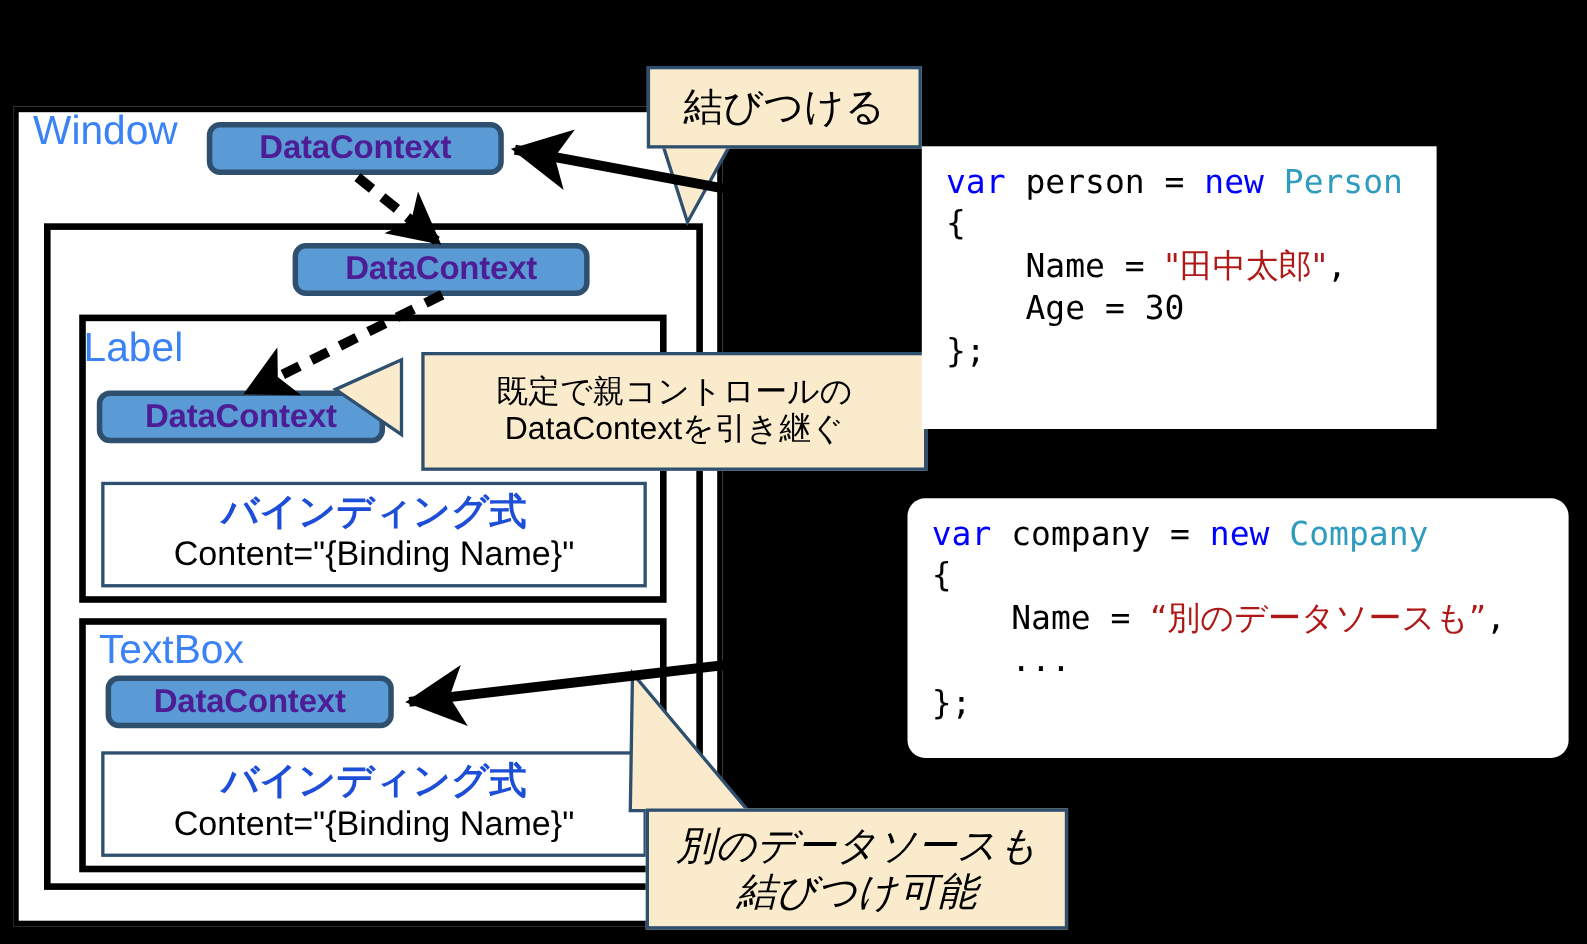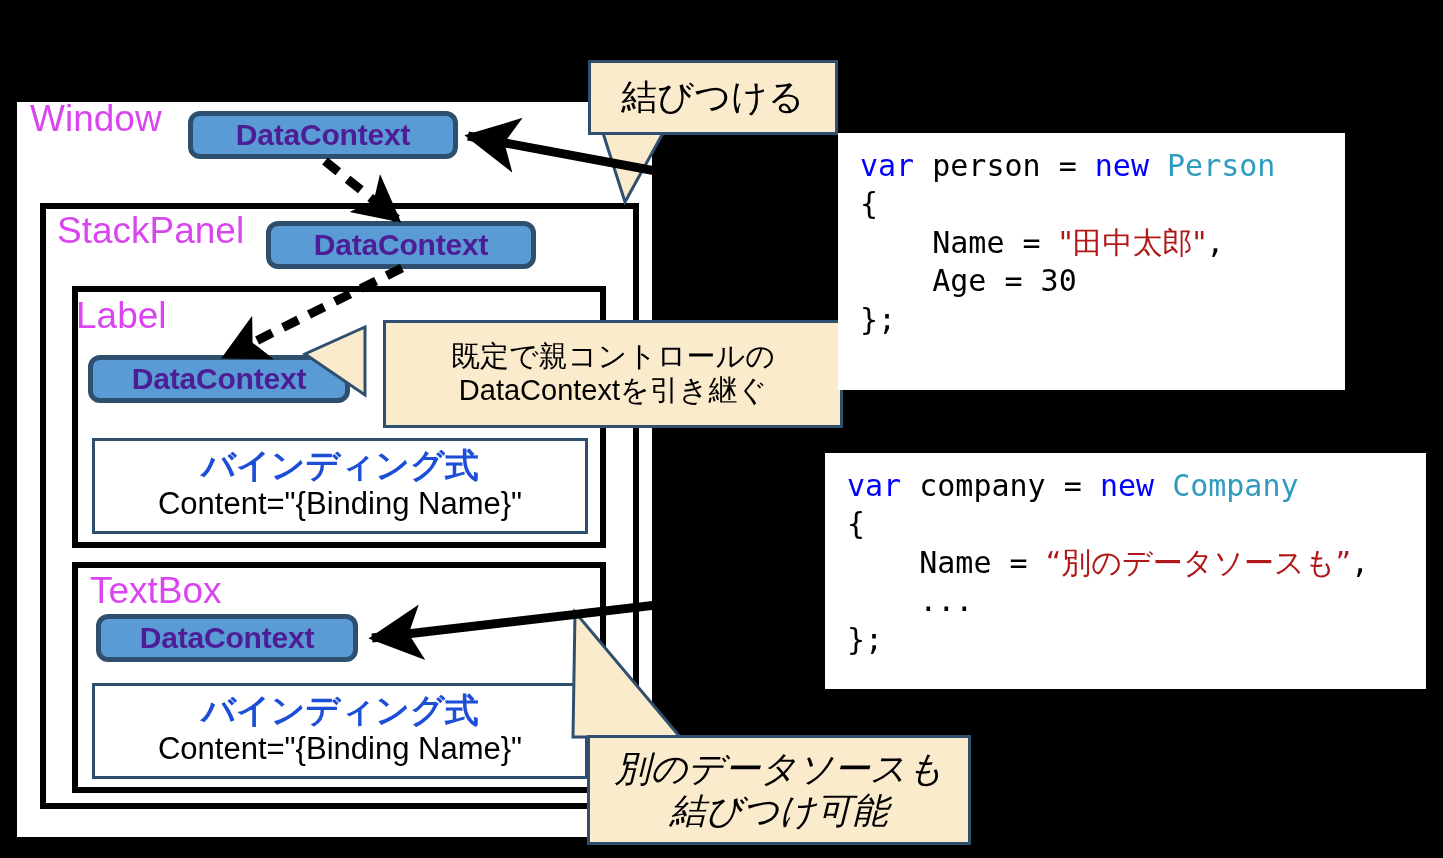--- a/index.html
+++ b/index.html
@@ -18,21 +18,21 @@
 
   
   .frame {
     position: absolute;
     background: #ffffff;
     border: 6px solid #000000;
     box-sizing: border-box;
   }
   .frame-label {
     position: absolute;
-    color: #d946ef;
+    color: #3b82f6;
     font-size: 37px;
     line-height: 1;
     white-space: nowrap;
     font-family: "Liberation Sans", "DejaVu Sans", sans-serif;
   }
 
   #window-frame  { left: 12px;  top: 97px;  width: 645px; height: 745px; border-width: 5px; }
   #stackpanel-frame { left: 40px; top: 203px; width: 599px; height: 606px; border-width: 6px; }
   #label-frame   { left: 72px;  top: 286px; width: 534px; height: 262px; border-width: 6px; }
   #textbox-frame { left: 72px;  top: 562px; width: 534px; height: 231px; border-width: 6px; }
@@ -90,22 +90,22 @@
     background: #ffffff;
     box-sizing: border-box;
     padding: 14px 18px 14px 22px;
     font-family: "DejaVu Sans Mono", "Liberation Mono", monospace;
     font-size: 30px;
     line-height: 1.28;
     color: #000000;
     white-space: pre;
     overflow: hidden;
   }
-  #codebox-person  { left: 838px; top: 133px; width: 507px; height: 257px; }
-  #codebox-company { left: 825px; top: 453px; width: 601px; height: 236px; }
+  #codebox-person  { left: 838px; top: 133px; width: 468px; height: 257px; }
+  #codebox-company { left: 825px; top: 453px; width: 601px; height: 236px; border-radius: 16px; }
   .kw   { color: #0000FF; }
   .type { color: #2E9BBF; }
   .str  { color: #B01818; font-family: "DejaVu Sans", "Liberation Sans", sans-serif; }
 
   
   .callout {
     position: absolute;
     background: #FAEBCD;
     border: 3px solid #2F4F6F;
     box-sizing: border-box;
@@ -136,21 +136,20 @@
 </style>
 </head>
 <body>
 
 <div id="stage">
 
   <div class="frame" id="window-frame"></div>
   <div class="frame-label" style="left:30px; top:100px;">Window</div>
 
   <div class="frame" id="stackpanel-frame"></div>
-  <div class="frame-label" style="left:57px; top:212px;">StackPanel</div>
 
   <div class="frame" id="label-frame"></div>
   <div class="frame-label" style="left:76px; top:297px;text-align:center;">Label</div>
 
   <div class="frame" id="textbox-frame"></div>
   <div class="frame-label" style="left:90px; top:572px;">TextBox</div>
 
   <div class="bindbox" id="bindbox-label">
     <div class="title">バインディング式</div>
     <div class="expr">Content="{Binding Name}"</div>

